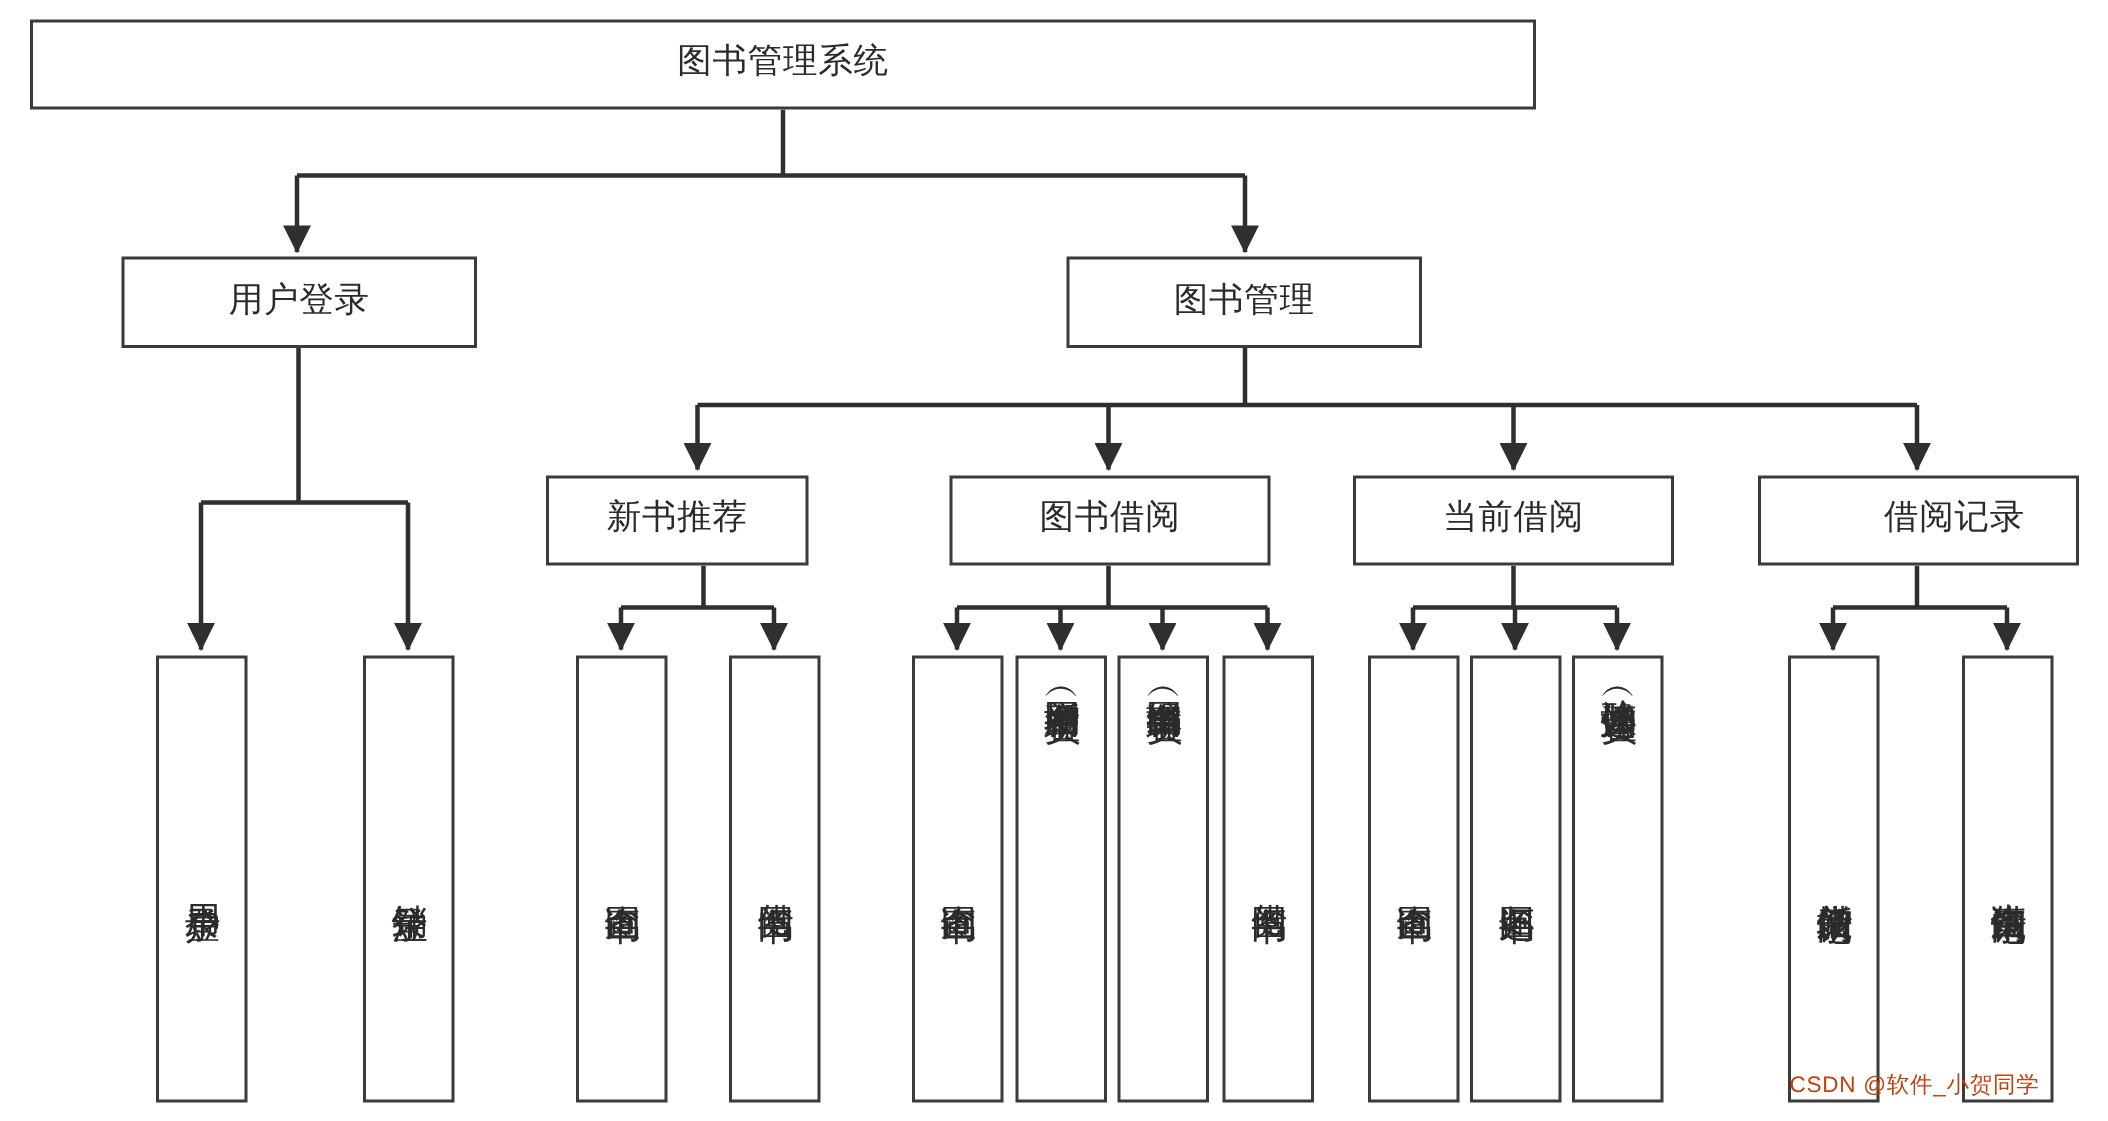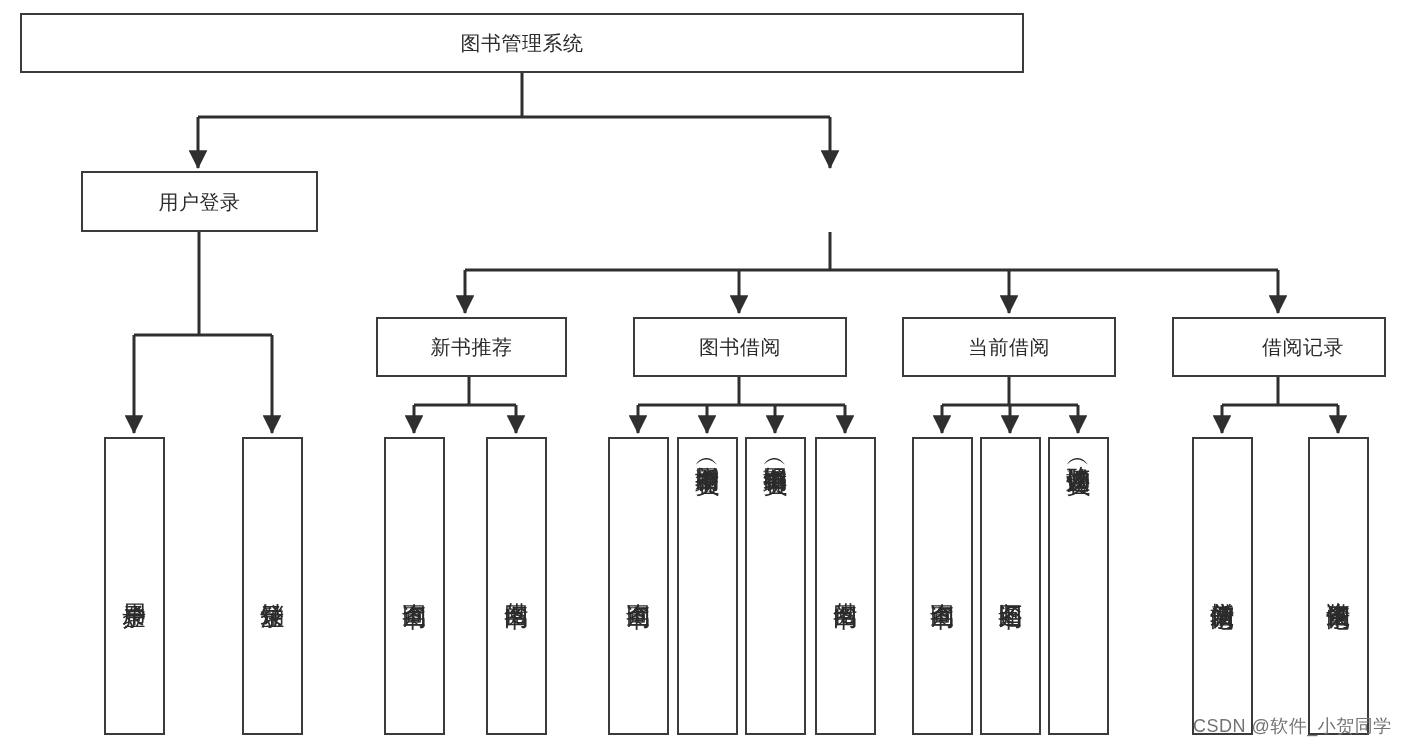--- a/index.html
+++ b/index.html
@@ -31,23 +31,24 @@
     box-sizing: border-box;
     background: #ffffff;
     border: 2px solid #3b3b3b;
     display: flex;
     align-items: center;
     justify-content: center;
     color: #2b2b2b;
     text-align: center;
   }
   .node-h {
-    font-size: 20px;
+    font-size: 23px;
     line-height: 1.2;
     letter-spacing: 0.5px;
+    font-family: Liberation Mono, monospace;
   }
   .node-v {
     font-size: 24px;
     line-height: 1.22;
     letter-spacing: 1px;
     align-items: center;
     justify-content: center;
     padding: 6px 0;
   }
   .node-v .vtext {
@@ -56,22 +57,22 @@
     white-space: nowrap;
     display: block;
   }
   
   .node-v.anchor-top {
     align-items: flex-start;
     padding-top: 8px;
   }
   .watermark {
     position: absolute;
-    color: #737373;
-    font-size: 18px;
+    color: #c2410c;
+    font-size: 15px;
     letter-spacing: 0.5px;
     white-space: nowrap;
     user-select: none;
   }
 </style>
 </head>
 <body>
 
 <div id="canvas">
 
@@ -126,22 +127,25 @@
   </svg>
 
   <div class="node node-h" style="left:20px; top:13px; width:1004px; height:60px;">
     <span>图书管理系统</span>
   </div>
 
   <div class="node node-h" style="left:81px; top:171px; width:237px; height:61px;">
     <span>用户登录</span>
   </div>
 
-
-  <div class="node node-h" style="left:376px; top:317px; width:191px; height:60px;">
+  <div class="node node-h" style="left:711px; top:171px; width:237px; height:61px;">
+    <span>图书管理</span>
+  </div>
+
+  <div class="node node-h" style="left:364px; top:317px; width:175px; height:60px;">
     <span>新书推荐</span>
   </div>
 
   <div class="node node-h" style="left:633px; top:317px; width:214px; height:60px;">
     <span>图书借阅</span>
   </div>
 
   <div class="node node-h" style="left:902px; top:317px; width:214px; height:60px;align-items:center;">
     <span>当前借阅</span>
   </div>

